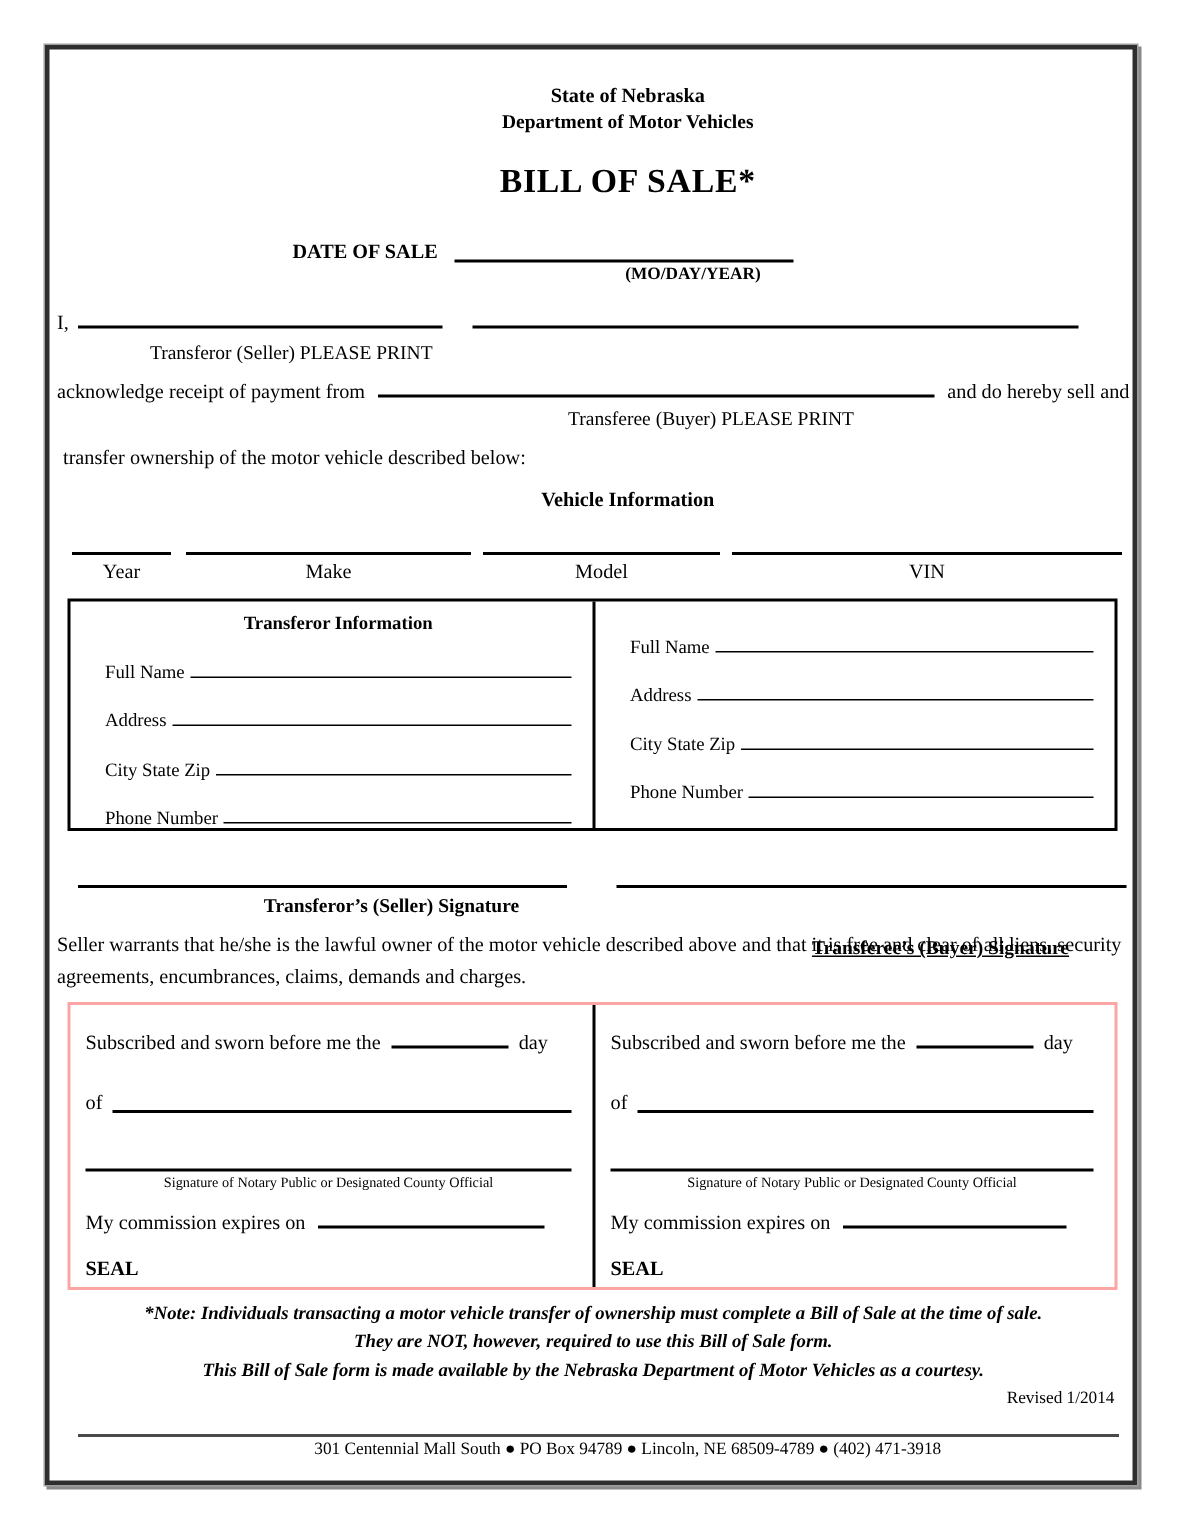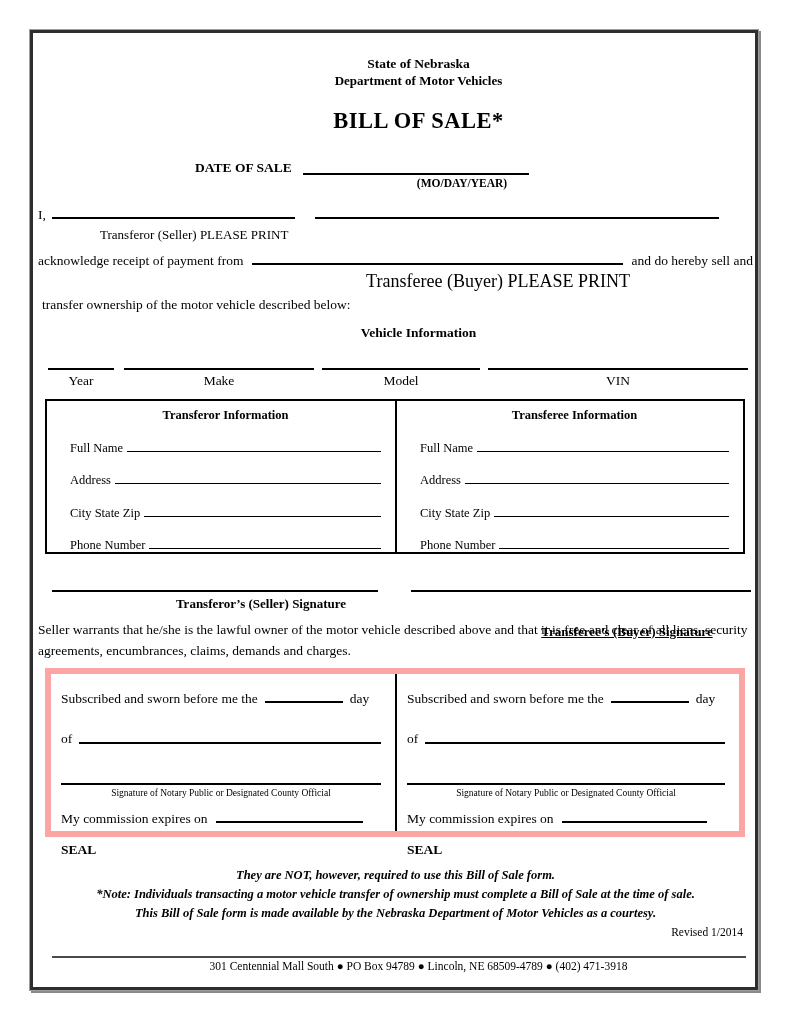--- a/index.html
+++ b/index.html
@@ -42,21 +42,21 @@
   .date-blank { top: 161px; left: 303px; width: 226px; height: 14px; }
   .date-hint  { top: 177px; left: 303px; width: 226px; font-size: 11.5px; }
 
   .flexline { display: flex; align-items: baseline; font-size: 13.5px; }
   .intro1 { top: 206px; left: 38px; right: 72px; }
   .intro1 .blank1 { width: 243px; margin: 0 8px 0 6px; }
   .intro1 .blank2 { flex: 1; min-width: 50px; margin-left: 12px; }
   .seller-print { top: 227px; left: 100px; font-size: 13px; }
   .intro2 { top: 252px; left: 38px; right: 38px; }
   .intro2 .blank1 { flex: 1; margin: 0 9px; }
-  .buyer-print { top: 271px; left: 292px; width: 320px; font-size: 18px; }
+  .buyer-print { top: 271px; left: 268px; width: 320px; font-size: 13px; }
   .intro3 { top: 297px; left: 42px; font-size: 13.5px; }
 
   .veh-title { top: 325px; left: 0; right: 0; font-size: 13.5px; }
   .veh-blank { top: 356px; height: 14px; }
   .veh-label { top: 373px; font-size: 13.5px; text-align: center; }
 
   .party-table {
     position: absolute; left: 45px; top: 399px;
     width: 700px; height: 155px;
     border: 2px solid #000;
@@ -71,29 +71,29 @@
 
   .sig-blank-l { top: 578px; left: 52px;  width: 326px; height: 14px; }
   .sig-blank-r { top: 578px; left: 411px; width: 340px; height: 14px; }
   .sig-label-l { top: 596px; left: 52px;  width: 326px; font-size: 13px; }
   .sig-label-r { top: 624px; left: 411px; width: 340px; font-size: 13px; text-decoration: underline; }
 
   .warranty { top: 620px; left: 38px; width: 718px; font-size: 13.5px; line-height: 1.55; }
 
   .notary-table {
     position: absolute; left: 45px; top: 668px;
-    width: 700px; height: 169px;
-    border: 6px solid #fca5a5;
+    width: 700px; height: 192px;
+    border: 2px solid #fca5a5;
     display: flex;
   }
   .notary-cell { width: 50%; padding: 16px 14px 0 10px; font-size: 13.5px; }
   .notary-cell + .notary-cell { border-left: 2px solid #000; }
   .sworn-line { display: flex; align-items: baseline; }
   .sworn-line .blank { width: 78px; margin: 0 7px; }
-  .of-line { display: flex; align-items: flex-start; margin-top: 24px; }
+  .of-line { display: flex; align-items: center; margin-top: 24px; }
   .of-line .blank { flex: 1; margin-left: 7px; }
   .notary-sig { margin-top: 36px; border-top: 2px solid #000; text-align: center; font-size: 9.5px; padding-top: 3px; }
   .commission-line { display: flex; align-items: baseline; margin-top: 12px; }
   .commission-line .blank { flex: 1; margin-left: 8px; margin-right: 18px; }
   .seal { font-weight: bold; margin-top: 15px; font-size: 13.5px; }
 
   .note-block { top: 866px; left: 40px; right: 40px; font-size: 12.5px; font-style: italic; font-weight: bold; line-height: 1.5; text-align: center; }
   .revised { top: 926px; right: 48px; font-size: 11.5px; }
   .footer-rule { top: 956px; left: 52px; width: 694px; border-top: 2px solid #4a4a4a; }
   .footer-text { top: 960px; left: 0; right: 0; font-size: 11.5px; }
@@ -151,21 +151,20 @@
     <div class="field-row">
       <span class="lbl">City State Zip</span>
       <span class="blank"></span>
     </div>
     <div class="field-row">
       <span class="lbl">Phone Number</span>
       <span class="blank"></span>
     </div>
   </div>
   <div class="party-cell">
-    <div class="party-title">Transferee Information</div>
     <div class="field-row">
       <span class="lbl">Full Name</span>
       <span class="blank"></span>
     </div>
     <div class="field-row">
       <span class="lbl">Address</span>
       <span class="blank"></span>
     </div>
     <div class="field-row">
       <span class="lbl">City State Zip</span>
@@ -216,20 +215,20 @@
     <div class="notary-sig">Signature of Notary Public or Designated County Official</div>
     <div class="commission-line">
       <span class="nowrap">My commission expires on</span>
       <span class="blank"></span>
     </div>
     <div class="seal">SEAL</div>
   </div>
 </div>
 
 <div class="abs note-block">
+  <div>*Note:  Individuals transacting a motor vehicle transfer of ownership must complete a Bill of Sale at the time of sale.</div>
   <div>They are NOT, however, required to use this Bill of Sale form.</div>
-  <div>*Note:  Individuals transacting a motor vehicle transfer of ownership must complete a Bill of Sale at the time of sale.</div>
   <div>This Bill of Sale form is made available by the Nebraska Department of Motor Vehicles as a courtesy.</div>
 </div>
 
 <div class="abs revised">Revised 1/2014</div>
 <div class="abs footer-rule"></div>
 <div class="abs ctr footer-text">301 Centennial Mall South ● PO Box 94789 ● Lincoln, NE 68509-4789 ● (402) 471-3918</div>
 
 </body></html>

